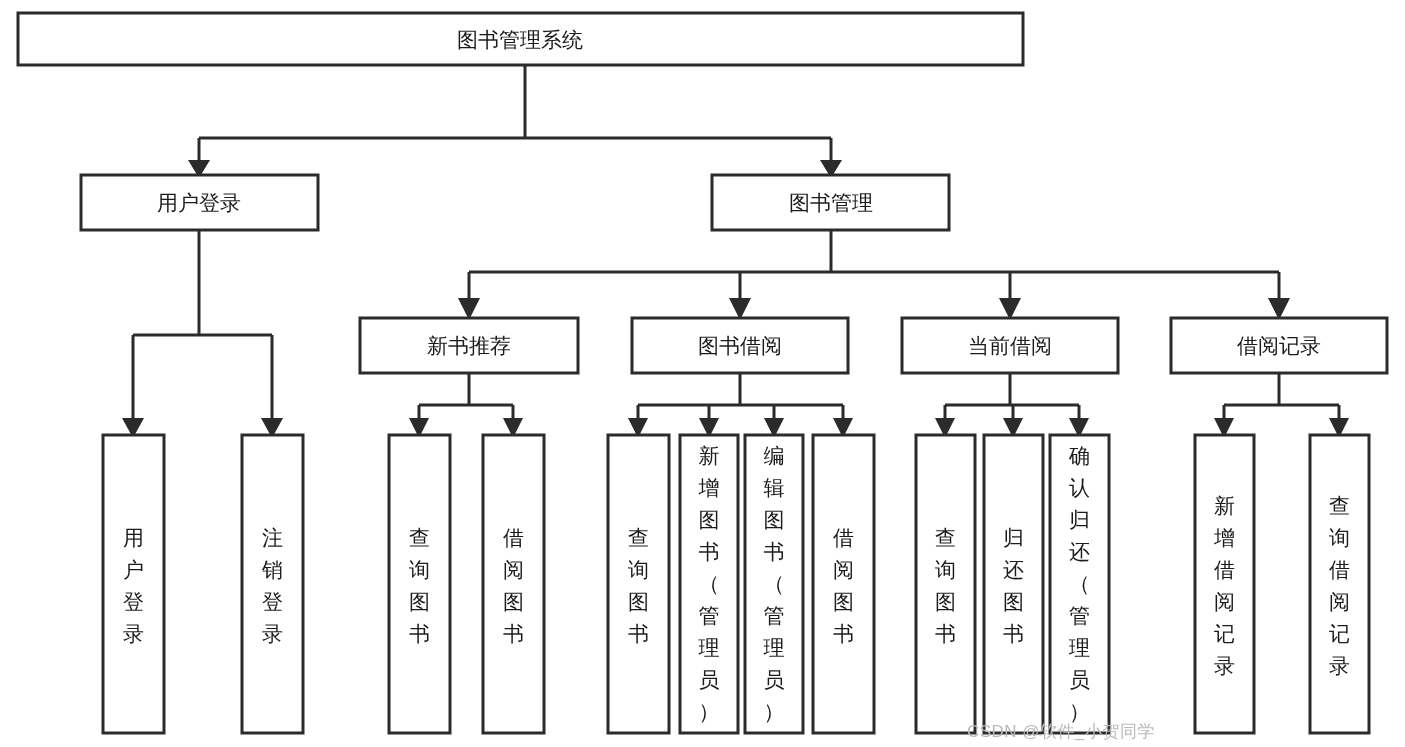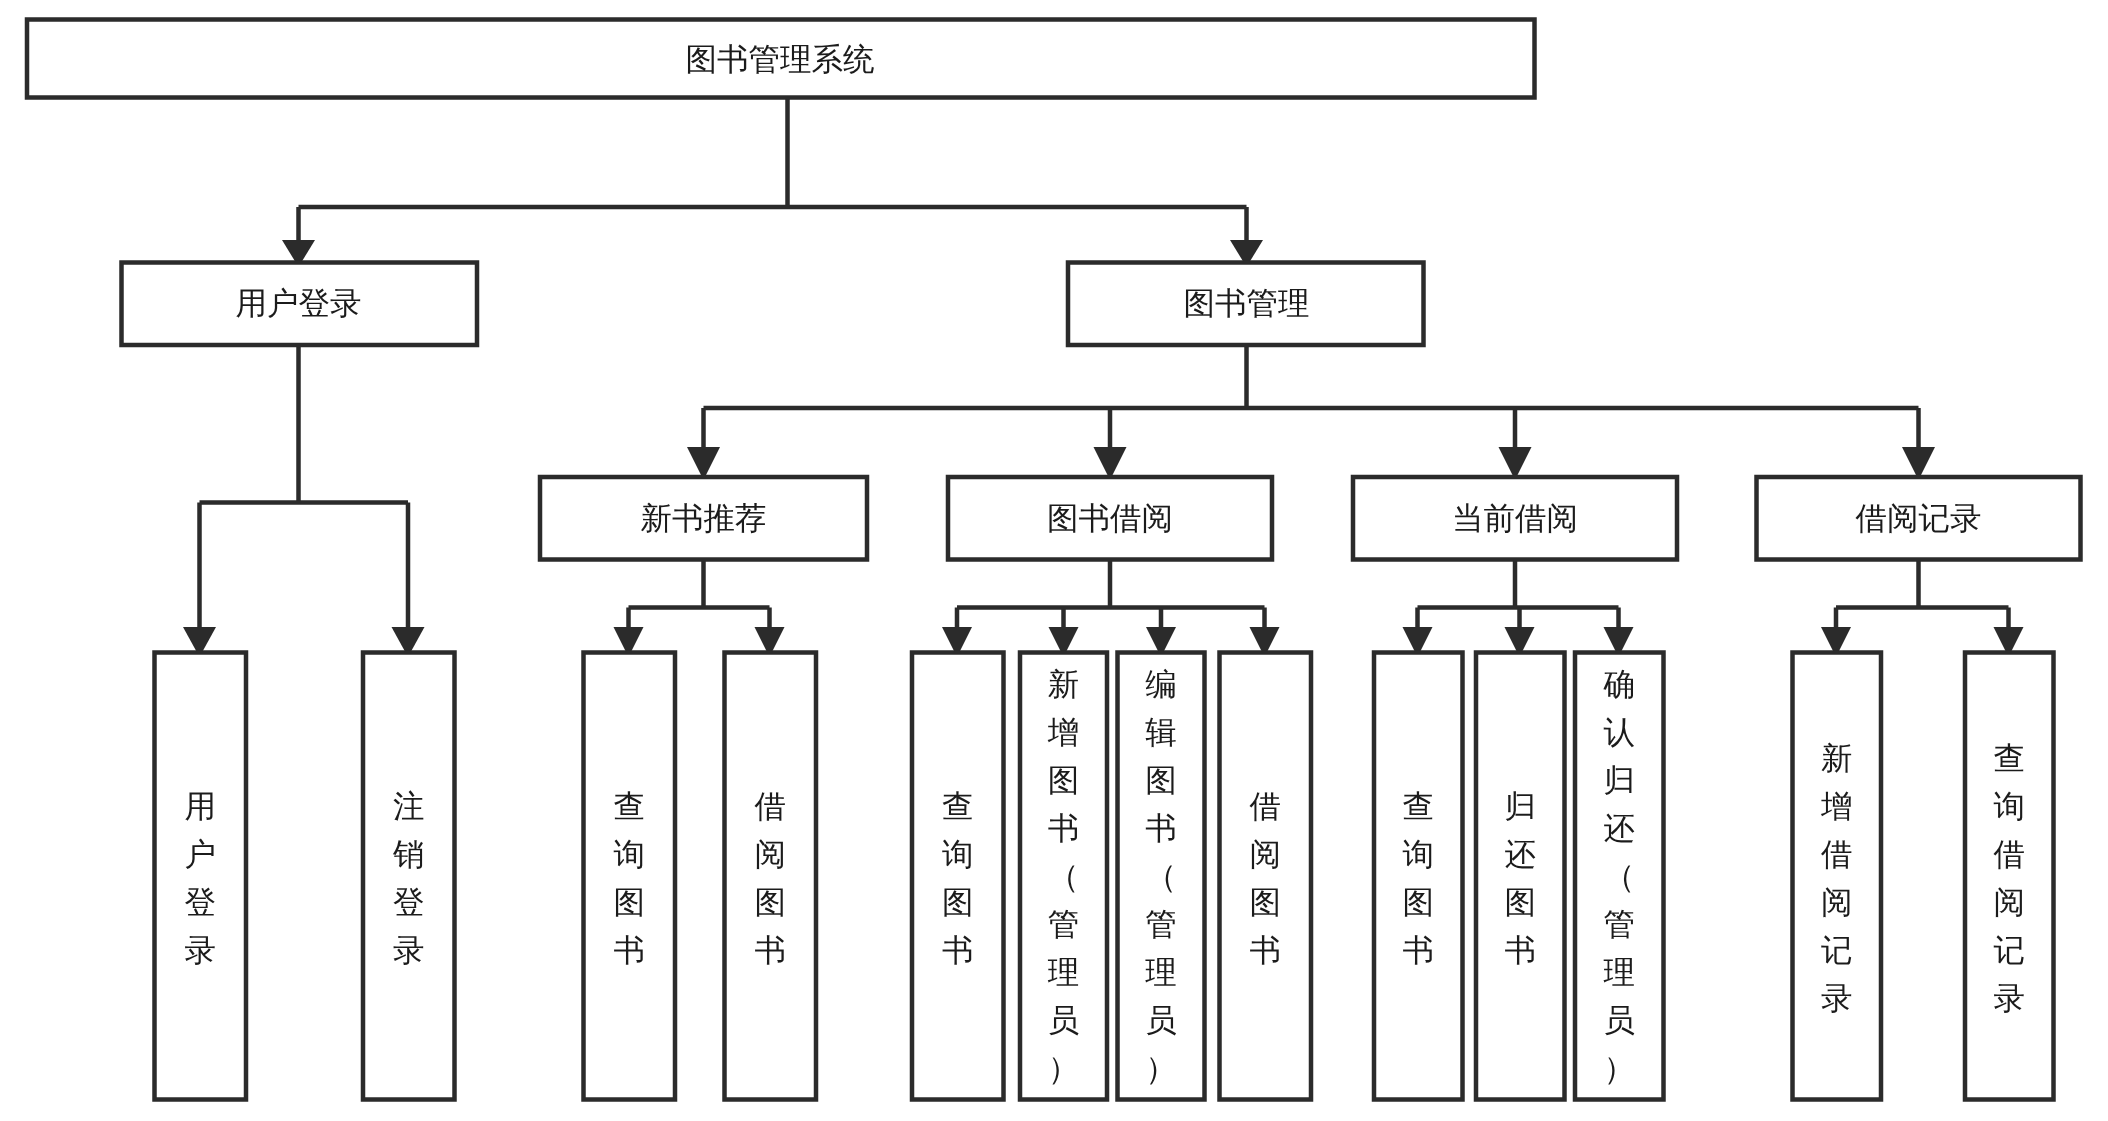--- a/index.html
+++ b/index.html
@@ -193,13 +193,14 @@
           <rect class="node-box" x="1195" y="435" width="59" height="298"></rect>
           <text class="node-label-v" x="1224.5" y="512.96"><tspan x="1224.5">新</tspan><tspan x="1224.5" dy="32">增</tspan><tspan x="1224.5" dy="32">借</tspan><tspan x="1224.5" dy="32">阅</tspan><tspan x="1224.5" dy="32">记</tspan><tspan x="1224.5" dy="32">录</tspan></text>
         </g>
         <g>
           <rect class="node-box" x="1310" y="435" width="59" height="298"></rect>
           <text class="node-label-v" x="1339.5" y="512.96"><tspan x="1339.5">查</tspan><tspan x="1339.5" dy="32">询</tspan><tspan x="1339.5" dy="32">借</tspan><tspan x="1339.5" dy="32">阅</tspan><tspan x="1339.5" dy="32">记</tspan><tspan x="1339.5" dy="32">录</tspan></text>
         </g>
       </g>
   </svg>
 
+  <div class="watermark">CSDN @软件_小贺同学</div>
 </div>
 
 </body></html>

